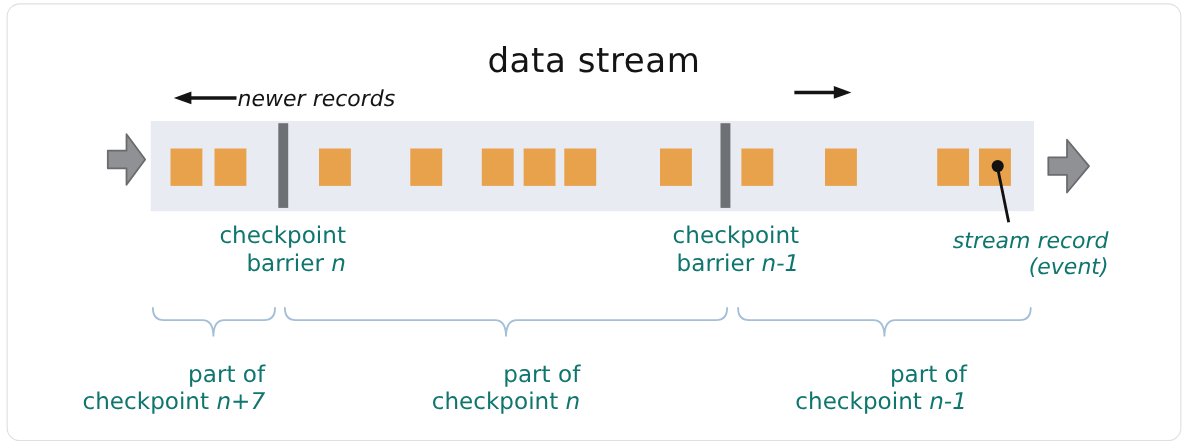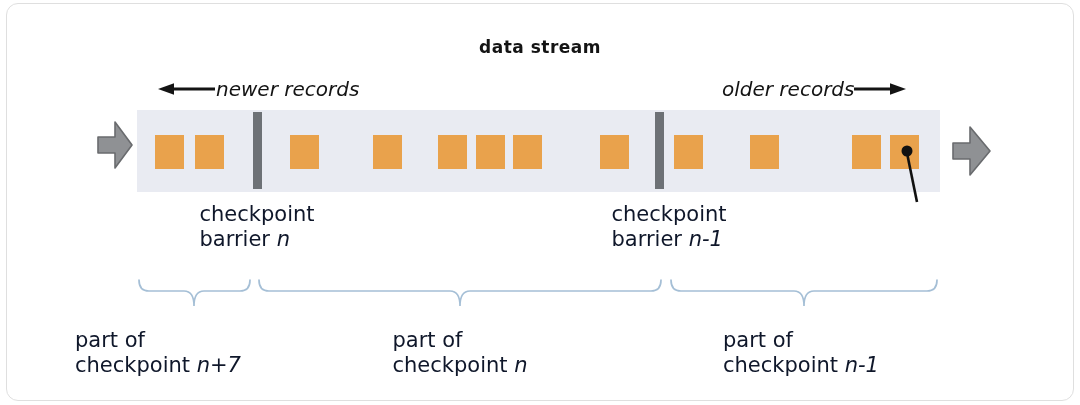--- a/index.html
+++ b/index.html
@@ -4,33 +4,33 @@
 <style>
   html,body{margin:0;padding:0;background:#fff;}
   .canvas{
     position:relative;width:1080px;height:405px;background:#ffffff;
     font-family:"DejaVu Sans","Liberation Sans",sans-serif;color:#161616;
     overflow:hidden;
   }
   .frame{position:absolute;top:3px;left:6px;right:6px;bottom:4px;
     border:1px solid #dfdfdf;border-radius:12px;pointer-events:none;}
   .title{position:absolute;left:0;right:0;top:37px;text-align:center;
-    font-size:17px;letter-spacing:0.5px;color:#141414;font-weight:bold;}
+    font-size:31px;letter-spacing:0.5px;color:#141414;}
   .dir-label{position:absolute;top:77px;display:flex;align-items:center;
     font-size:20px;font-style:italic;color:#141414;}
   .dir-label.newer{left:158px;}
   .dir-label.older{left:722px;}
   .band{position:absolute;left:137px;top:110px;width:803px;height:82px;
     background:#e9ebf2;}
   .layer{position:absolute;inset:0;}
   .record{position:absolute;width:29px;height:34px;background:#e9a24c;}
   .barrier{position:absolute;width:9px;height:77px;background:#6d7176;}
   .svg-overlay{position:absolute;inset:0;pointer-events:none;}
-  .caption{position:absolute;text-align:left;line-height:1.18;font-size:21px;
-    transform:translateX(-50%);white-space:nowrap;color:#0f172a;}
+  .caption{position:absolute;text-align:right;line-height:1.18;font-size:21px;
+    transform:translateX(-50%);white-space:nowrap;color:#0f766e;}
   .caption .math{font-style:italic;}
   .cap-barrier-n{left:257px;top:202px;}
   .cap-barrier-n1{left:669px;top:202px;}
   .cap-record{left:937px;top:207px;font-size:20px;font-style:italic;}
   .cap-seg1{left:158px;top:328px;}
   .cap-seg2{left:460px;top:328px;}
   .cap-seg3{left:801px;top:328px;}
 </style>
 </head>
 <body>
@@ -42,21 +42,20 @@
 
   <div class="dir-label newer">
     <svg width="58" height="14">
       <line x1="57" y1="7" x2="13" y2="7" stroke="#141414" stroke-width="3.2"></line>
       <polygon points="0,7 16,1.2 16,12.8" fill="#141414"></polygon>
     </svg>
     <span>newer records</span>
   </div>
 
   <div class="dir-label older">
-    <span>older records</span>
     <svg width="52" height="14">
       <line x1="0" y1="7" x2="38" y2="7" stroke="#141414" stroke-width="3.2"></line>
       <polygon points="52,7 36,1.2 36,12.8" fill="#141414"></polygon>
     </svg>
   </div>
 
   <div class="band"></div>
   <div class="layer" id="records-layer">
       <div class="record" style="left: 155px; top: 135px; background: rgb(233, 162, 76);"></div>
       <div class="record" style="left: 195px; top: 135px; background: rgb(233, 162, 76);"></div>
@@ -91,20 +90,24 @@
   <div class="caption cap-barrier-n">
     <span>checkpoint</span><br>
     <span>barrier </span><span class="math">n</span>
   </div>
 
   <div class="caption cap-barrier-n1">
     <span>checkpoint</span><br>
     <span>barrier </span><span class="math">n-1</span>
   </div>
 
+  <div class="caption cap-record">
+    <span>stream record</span><br>
+    <span>(event)</span>
+  </div>
 
   <div class="caption cap-seg1">
     <span>part of</span><br>
     <span>checkpoint </span><span class="math">n+7</span>
   </div>
 
   <div class="caption cap-seg2">
     <span>part of</span><br>
     <span>checkpoint </span><span class="math">n</span>
   </div>

